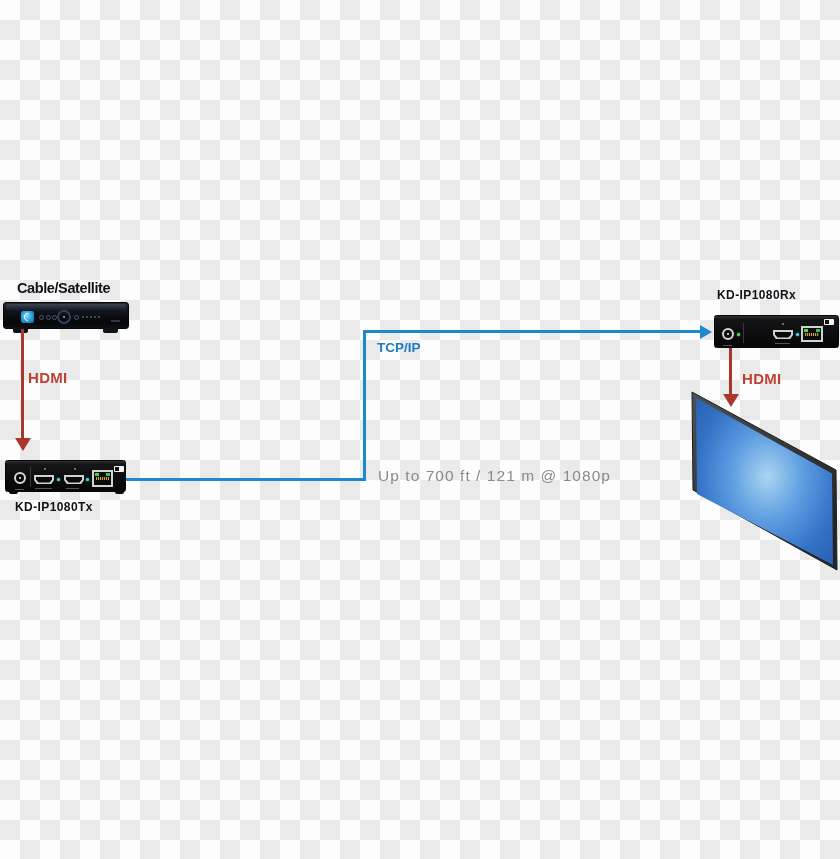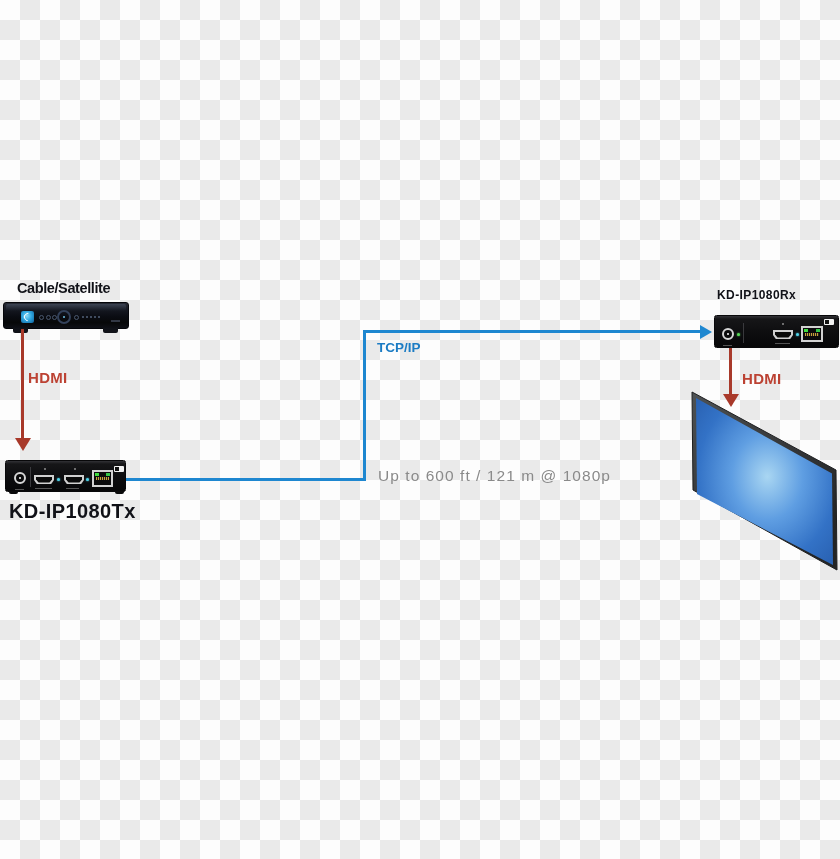--- a/index.html
+++ b/index.html
@@ -6,21 +6,21 @@
   #canvas{
     position:relative; width:840px; height:859px; overflow:hidden;
     font-family:"Liberation Sans", sans-serif;
     background:repeating-conic-gradient(#eaeaea 0% 25%, #fdfdfd 0% 50%);
     background-size:40px 40px;
     background-position:0 0;
   }
   
   .dev-label{position:absolute; font-weight:bold; color:#111218; line-height:1; white-space:nowrap;}
   .cable-label{left:17px; top:281px; font-size:14.5px; letter-spacing:-0.4px;}
-  .tx-label{left:9px; top:501px; font-size:20px; letter-spacing:0.4px;}
+  .tx-label{left:15px; top:501px; font-size:12px; letter-spacing:0.4px;}
   .rx-label{left:717px; top:289px; font-size:12px; letter-spacing:0.4px;}
   .hdmi-label{position:absolute; font-weight:bold; font-size:15px; color:#bc4233; line-height:1; letter-spacing:0.3px; white-space:nowrap;}
   .hdmi-left{left:28px; top:370px;}
   .hdmi-right{left:742px; top:371px;}
   .tcpip-label{position:absolute; left:377px; top:341px; font-weight:bold; font-size:13.5px; color:#1c7cc4; line-height:1; white-space:nowrap;}
   .range-label{position:absolute; left:378px; top:468px; font-size:15.5px; color:#8a8a8a; letter-spacing:1.05px; line-height:1; white-space:nowrap;}
   
   .blue{background:#1e87d0;}
   .red{background:#a8392a;}
   .seg{position:absolute;}
@@ -132,21 +132,21 @@
     <div class="foot" style="left:3px;"></div>
     <div class="foot" style="left:109px;"></div>
   </div>
   <div class="dev-label tx-label">KD-IP1080Tx</div>
 
   <div class="seg blue" style="left:126px; top:478px; width:238px; height:3px;"></div>
   <div class="seg blue" style="left:363px; top:330px; width:3px; height:151px;"></div>
   <div class="seg blue" style="left:366px; top:330px; width:334px; height:3px;"></div>
   <div class="arrow-right-blue" style="left:700px; top:324.5px;"></div>
   <div class="tcpip-label">TCP/IP</div>
-  <div class="range-label">Up to 600 ft / 121 m @ 1080p</div>
+  <div class="range-label">Up to 700 ft / 121 m @ 1080p</div>
 
   <div class="dev-label rx-label">KD-IP1080Rx</div>
   <div class="kd-device kd-rx">
     <div class="power-jack" style="left:7px; top:12px;"></div>
     <div class="plabel" style="left:8px; top:29px; width:9px;"></div>
     <div class="led green" style="left:21.5px; top:16.5px;"></div>
     <div class="divider" style="left:28px; top:7px; height:20px;"></div>
     <div class="screw" style="left:67px; top:7px;"></div>
     <div class="hdmi-port" style="left:58px; top:14px;">
         <div class="shell"></div>

